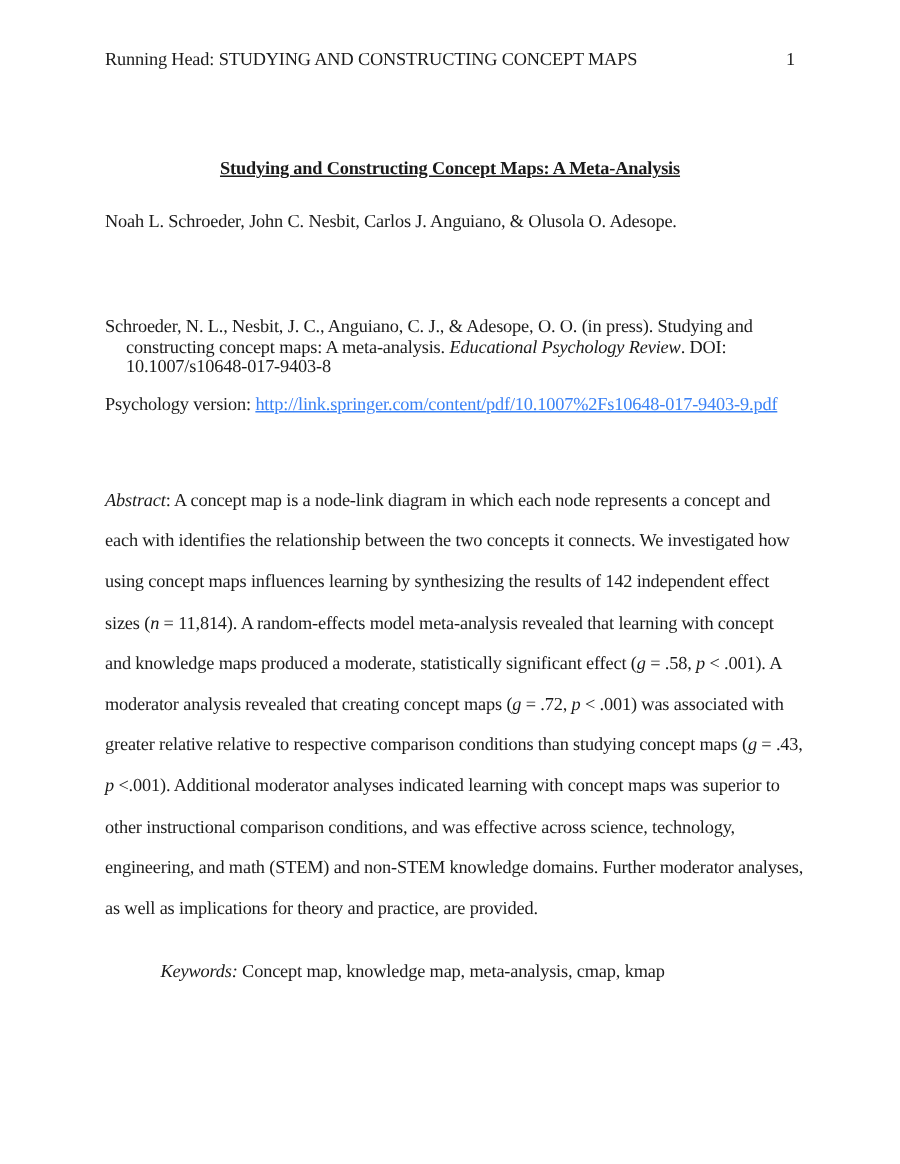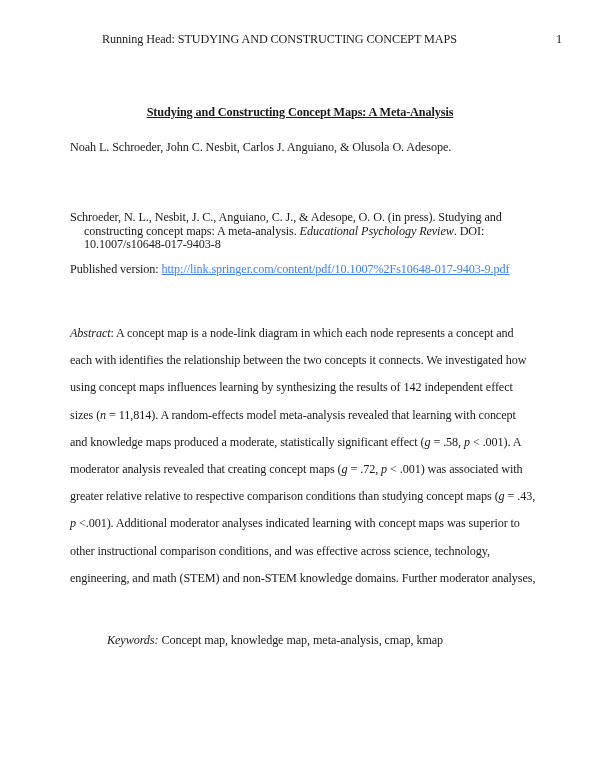--- a/index.html
+++ b/index.html
@@ -20,21 +20,20 @@
     overflow: hidden;
   }
   .abs { position: absolute; left: 70px; width: 460px; }
 
   .running-row {
     top: 32px;
     display: flex;
     justify-content: space-between;
     align-items: flex-end;
     white-space: nowrap;
-    margin-left: 32px;
   }
   .paper-title {
     top: 105px;
     text-align: center;
     font-weight: bold;
     white-space: nowrap;
     text-decoration: underline;
   }
   .authors-line {
     top: 140px;
@@ -50,21 +49,21 @@
     white-space: nowrap;
   }
   .abstract-block {
     top: 320px;
     line-height: 27.2px;
   }
   .keywords-block {
     top: 627px;
     line-height: 27.2px;
   }
-  .keywords-block .t-line { margin-left: 37px; }
+  .keywords-block .t-line { margin-left: 37px; margin-top: 7px; }
 
   .t-line { white-space: nowrap; }
   .t-line.indent { margin-left: 14px; }
   .i { font-style: italic; }
 
   a.doc-link {
     color: #3b82f6;
     text-decoration: underline;
     cursor: pointer;
   }
@@ -83,33 +82,34 @@
 
   <div class="abs authors-line">Noah L. Schroeder, John C. Nesbit, Carlos J. Anguiano, &amp; Olusola O. Adesope.</div>
 
   <div class="abs citation-block">
       <div class="t-line"><span>Schroeder, N. L., Nesbit, J. C., Anguiano, C. J., &amp; Adesope, O. O. (in press). Studying and</span></div>
       <div class="t-line indent"><span>constructing concept maps: A meta-analysis. </span><span class="i">Educational Psychology Review</span><span>. DOI:</span></div>
       <div class="t-line indent"><span>10.1007/s10648-017-9403-8</span></div>
     </div>
 
   <div class="abs published-line">
-    <span>Published version: </span><a href="#" class="doc-link">http://link.springer.com/content/pdf/10.1007%2Fs10648-017-9403-9.pdf</a>
+    <span>Psychology version: </span><a href="#" class="doc-link">http://link.springer.com/content/pdf/10.1007%2Fs10648-017-9403-9.pdf</a>
   </div>
 
   <div class="abs abstract-block">
       <div class="t-line"><span class="i">Abstract</span><span>: A concept map is a node-link diagram in which each node represents a concept and</span></div>
       <div class="t-line"><span>each with identifies the relationship between the two concepts it connects. We investigated how</span></div>
       <div class="t-line"><span>using concept maps influences learning by synthesizing the results of 142 independent effect</span></div>
       <div class="t-line"><span>sizes (</span><span class="i">n</span><span> = 11,814). A random-effects model meta-analysis revealed that learning with concept</span></div>
       <div class="t-line"><span>and knowledge maps produced a moderate, statistically significant effect (</span><span class="i">g</span><span> = .58, </span><span class="i">p</span><span> &lt; .001). A</span></div>
       <div class="t-line"><span>moderator analysis revealed that creating concept maps (</span><span class="i">g</span><span> = .72, </span><span class="i">p</span><span> &lt; .001) was associated with</span></div>
       <div class="t-line"><span>greater relative relative to respective comparison conditions than studying concept maps (</span><span class="i">g</span><span> = .43,</span></div>
       <div class="t-line"><span class="i">p</span><span> &lt;.001). Additional moderator analyses indicated learning with concept maps was superior to</span></div>
       <div class="t-line"><span>other instructional comparison conditions, and was effective across science, technology,</span></div>
       <div class="t-line"><span>engineering, and math (STEM) and non-STEM knowledge domains. Further moderator analyses,</span></div>
+      <div class="t-line"><span>as well as implications for theory and practice, are provided.</span></div>
     </div>
 
   <div class="abs keywords-block">
       <div class="t-line"><span class="i">Keywords:</span><span> Concept map, knowledge map, meta-analysis, cmap, kmap</span></div>
     </div>
 
 </div>
 
 </body></html>

